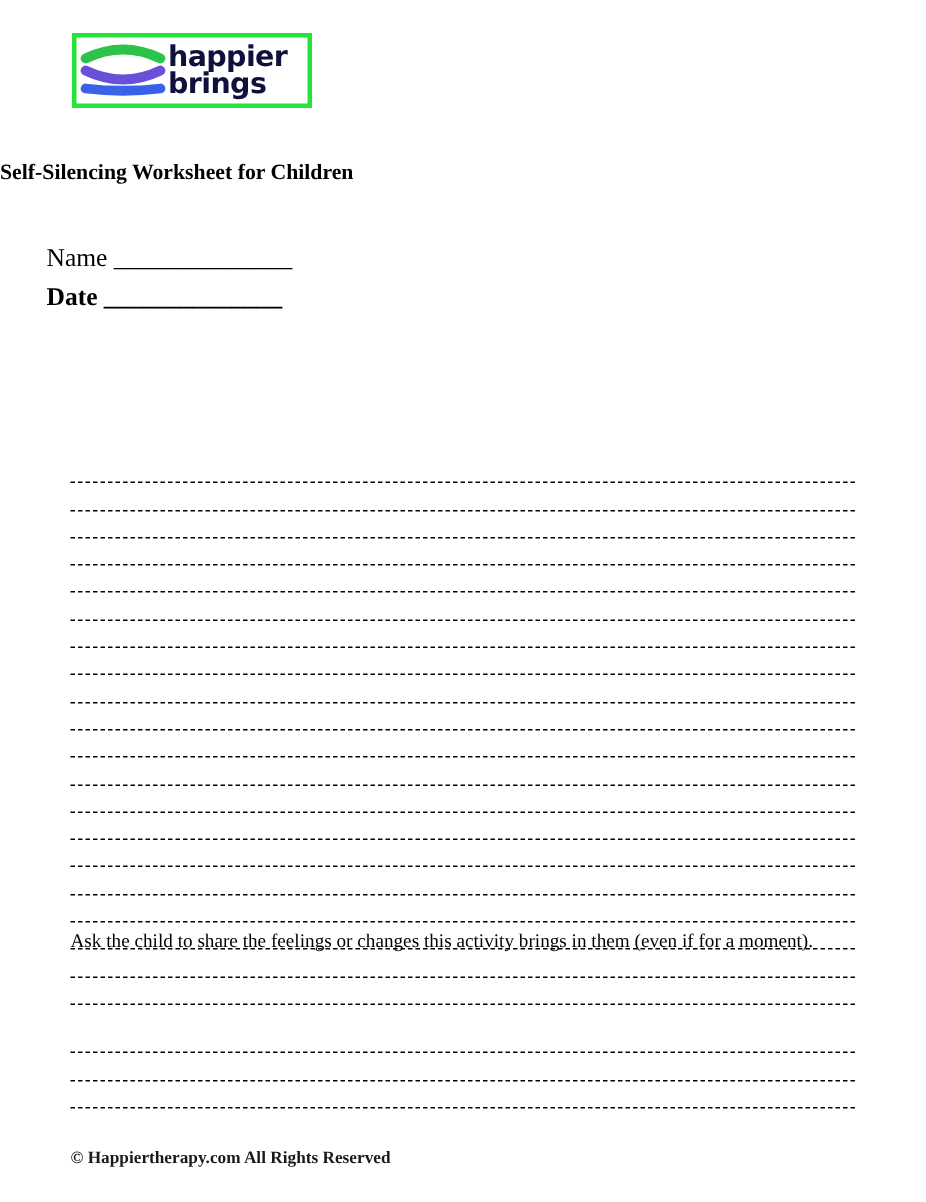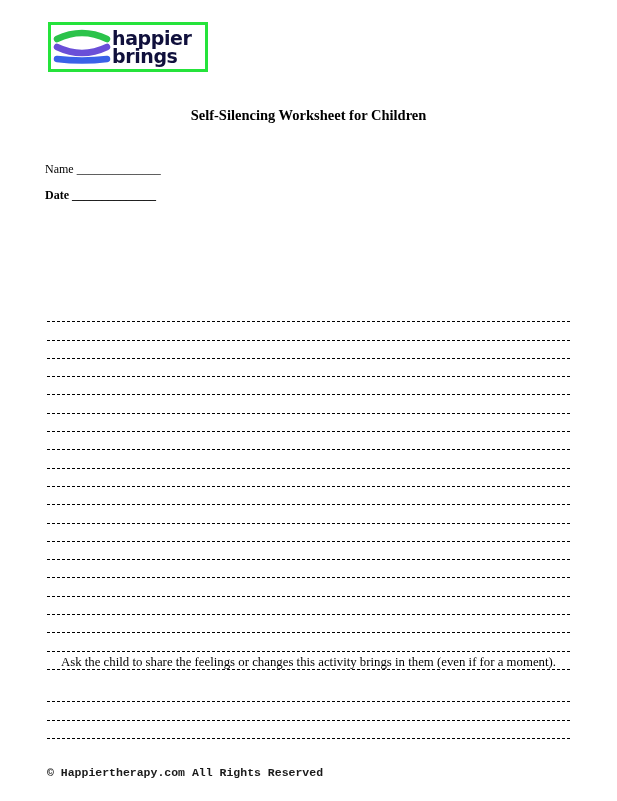--- a/index.html
+++ b/index.html
@@ -58,71 +58,71 @@
     letter-spacing: -0.4px;
     color: #10103c;
   }
 
   
   .doc-title {
     position: absolute;
     left: 0;
     top: 107px;
     width: 617px;
-    text-align: center;
+    text-align: left;
     font-size: 14.5px;
     font-weight: bold;
     font-family: "Liberation Serif", "DejaVu Serif", serif;
   }
 
   
   .field-row {
     position: absolute;
-    left: 45px;
-    font-size: 12px;
+    left: 31px;
+    font-size: 17px;
     white-space: pre;
   }
   .field-name { top: 162px; }
   .field-date { top: 188px; font-weight: bold; }
 
   
   .instruction {
     position: absolute;
     left: 47px;
     width: 523px;
     font-size: 12.8px;
     line-height: 18px;
     text-align: justify;
     text-justify: inter-word;
   }
   .instruction-1 { top: 240px; }
   .instruction-2 {
-    top: 653px;
-    text-align: center;
+    top: 618px;
+    text-align: left;
   }
 
   
   .lines {
     position: absolute;
     left: 47px;
     width: 523px;
   }
   .lines-main { top: 304px; }
   .lines-bottom { top: 684px; }
   .write-line {
     height: 17.3px;
     border-bottom: 1.6px dashed #000000;
   }
 
   
   .footer {
     position: absolute;
     left: 47px;
     top: 766px;
-    font-family: Liberation Mono, monospace;
+    font-family: Liberation Serif, serif;
     font-weight: bold;
     font-size: 11.5px;
     color: #1a1a1a;
   }
 </style>
 </head>
 <body>
 
 <div class="page">
 

